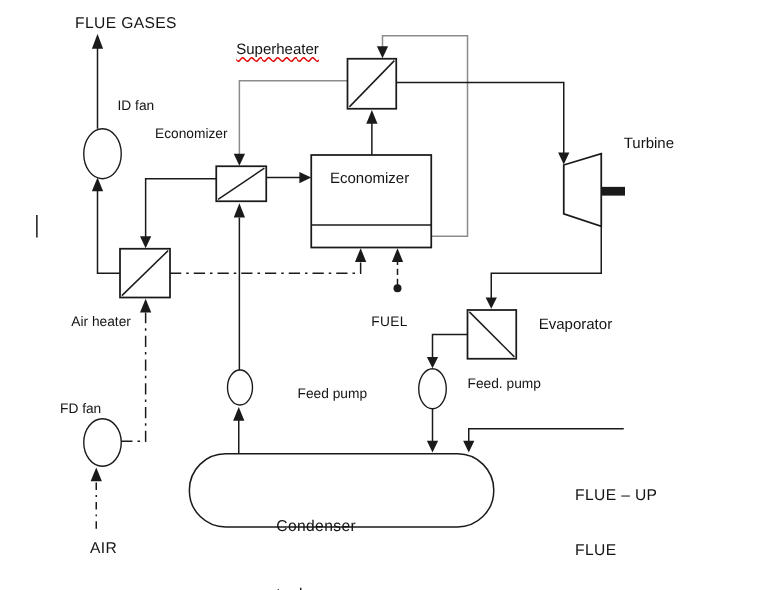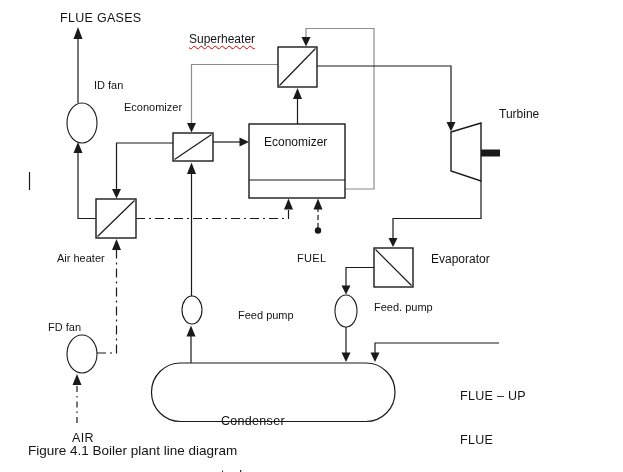--- a/index.html
+++ b/index.html
@@ -188,14 +188,13 @@
   <div class="lbl fs12l twoline makeline" style="left:460px;top:360px;">
     <span>FLUE – UP</span>
     <span>FLUE</span>
   </div>
 
   <div class="lbl fs12l twoline tankline" style="left:221px;top:376px;">
     <span>Condenser</span>
     <span>tank</span>
   </div>
 
-  <span class="lbl caption" style="left:28px;top:443px;">Figure 4.1 Boiler plant line diagram</span>
 </div>
 
 </body></html>

